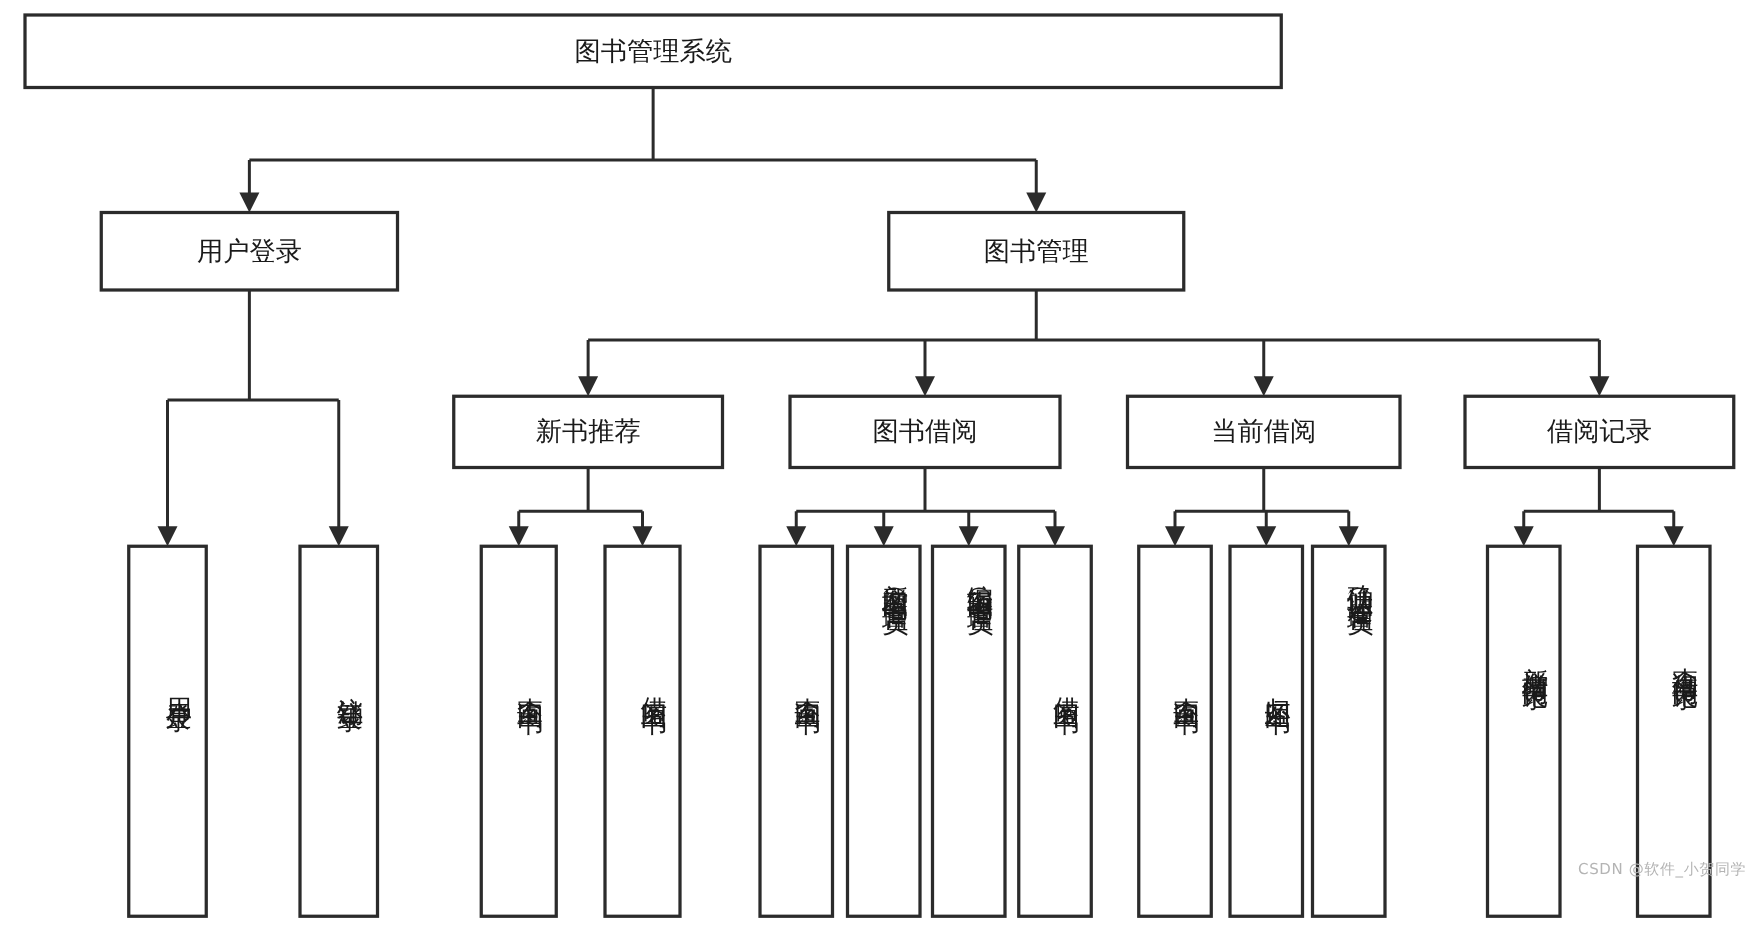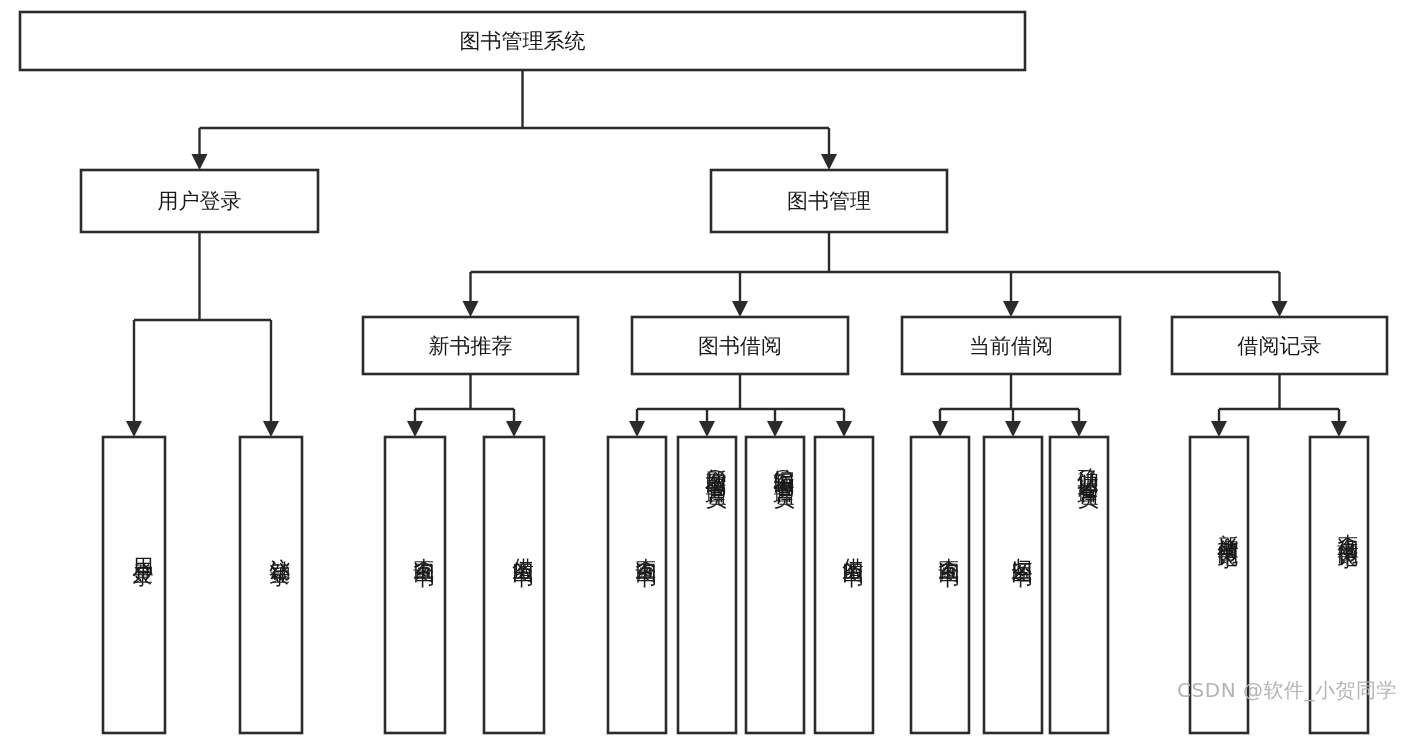--- a/index.html
+++ b/index.html
@@ -54,21 +54,21 @@
     fill: #1a1a1a;
     writing-mode: vertical-rl;
     text-orientation: upright;
     letter-spacing: 3px;
   }
   .watermark {
     position: absolute;
     right: 8px;
     bottom: 6px;
     font-family: "DejaVu Sans", "Liberation Sans", sans-serif;
-    font-size: 20px;
+    font-size: 12px;
     color: #b4b4b4;
     white-space: nowrap;
     pointer-events: none;
     letter-spacing: 0.5px;
   }
 </style>
 </head>
 <body>
 
 <div id="diagram-root">

